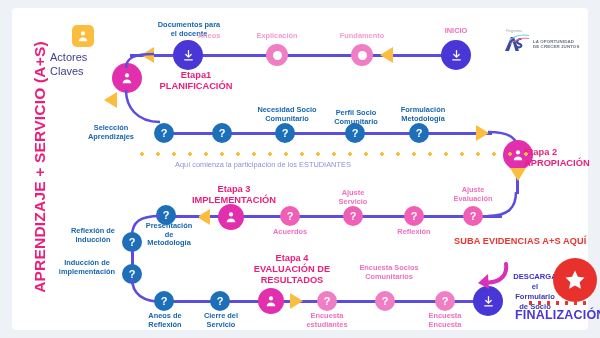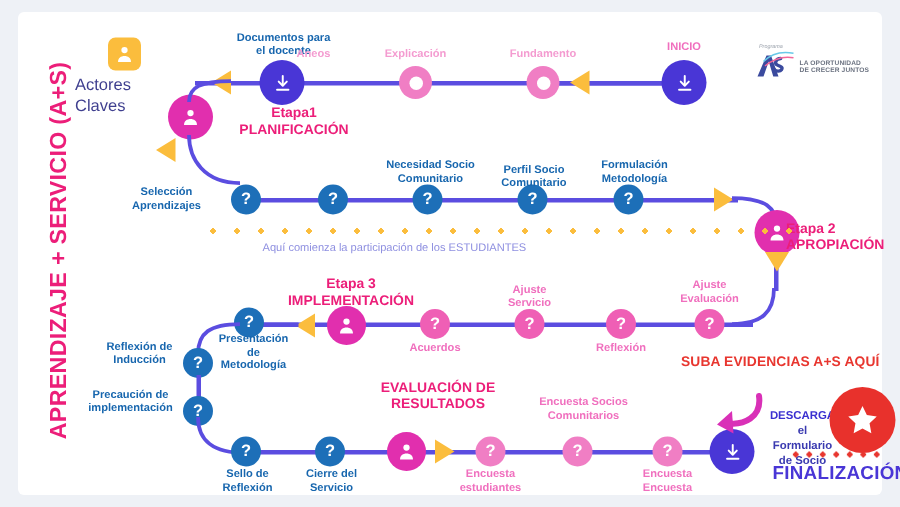--- a/index.html
+++ b/index.html
@@ -269,49 +269,50 @@
     <div class="node n-q blue" style="left:110px;top:224px;">?</div>
     <div class="lbl blue" style="left:50px;top:219px;width:62px;">
       <div>Reflexión de</div>
       <div>Inducción</div>
     </div>
 
     <div class="vline" style="left:119px;top:242px;height:18px;"></div>
 
     <div class="node n-q blue" style="left:110px;top:256px;">?</div>
     <div class="lbl blue" style="left:38px;top:251px;width:74px;">
-      <div>Precaución de</div>
+      <div>Inducción de</div>
       <div>implementación</div>
     </div>
 
     <svg class="curve" style="left:112px;top:268px;width:52px;height:34px;" viewBox="0 0 52 34">
       <path d="M8 2 C8 18 18 26 40 26" stroke="#5b4de0" stroke-width="2.5" fill="none"></path>
     </svg>
 
     <div class="line" style="left:148px;top:292px;width:320px;"></div>
 
     <div class="node n-q blue" style="left:142px;top:283px;">?</div>
     <div class="lbl blue" style="left:122px;top:304px;width:62px;">
-      <div>Sello de</div>
+      <div>Aneos de</div>
       <div>Reflexión</div>
     </div>
 
     <div class="node n-q blue" style="left:198px;top:283px;">?</div>
     <div class="lbl blue" style="left:178px;top:304px;width:62px;">
       <div>Cierre del</div>
       <div>Servicio</div>
     </div>
 
     <div class="node n-person small" style="left:246px;top:280px;">
       <svg class="person-ico" viewBox="0 0 24 24" fill="#ffffff">
           <circle cx="12" cy="7.5" r="3.6"></circle>
           <path d="M4.6 21c0-4.2 3.4-6.6 7.4-6.6s7.4 2.4 7.4 6.6z"></path>
         </svg>
     </div>
     <div class="stage-ttl" style="left:224px;top:245px;width:112px;">
+      <div>Etapa 4</div>
       <div>EVALUACIÓN DE</div>
       <div>RESULTADOS</div>
     </div>
 
     <div class="arrow right" style="left:278px;top:285px;"></div>
 
     <div class="node n-q pink" style="left:305px;top:283px;">?</div>
     <div class="lbl pink" style="left:284px;top:304px;width:62px;">
       <div>Encuesta</div>
       <div>estudiantes</div>

